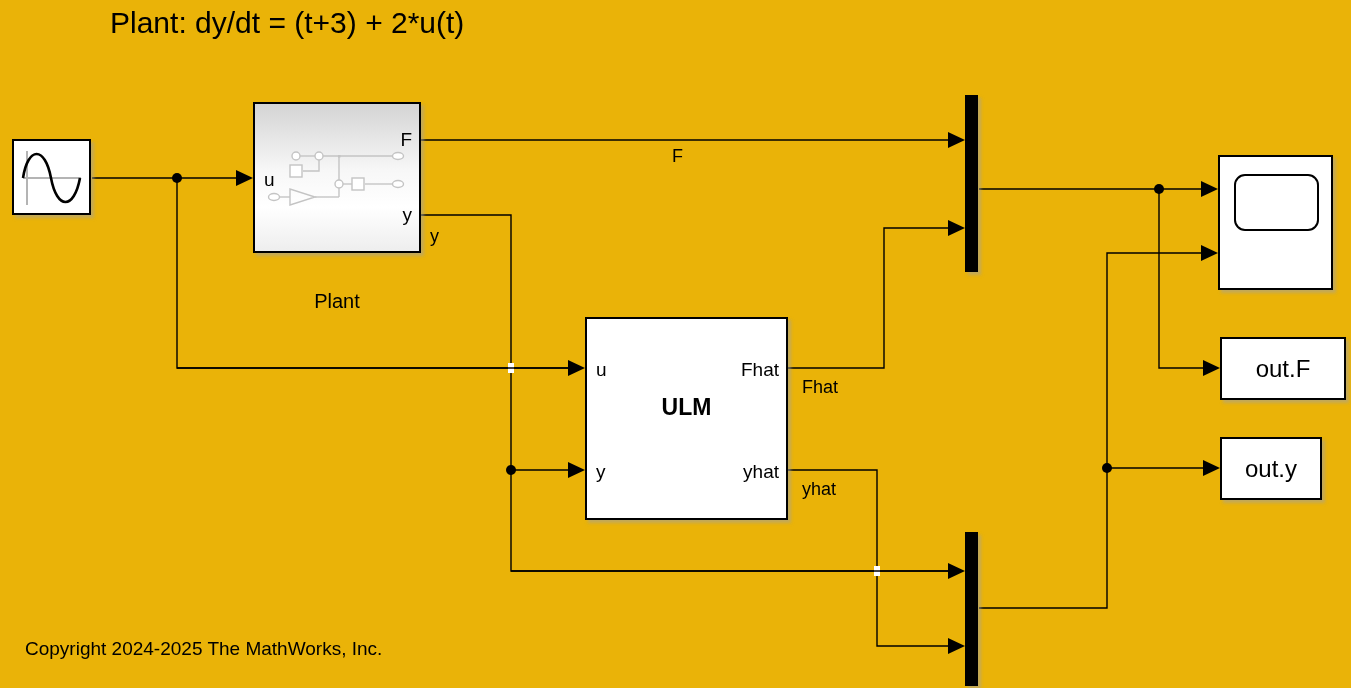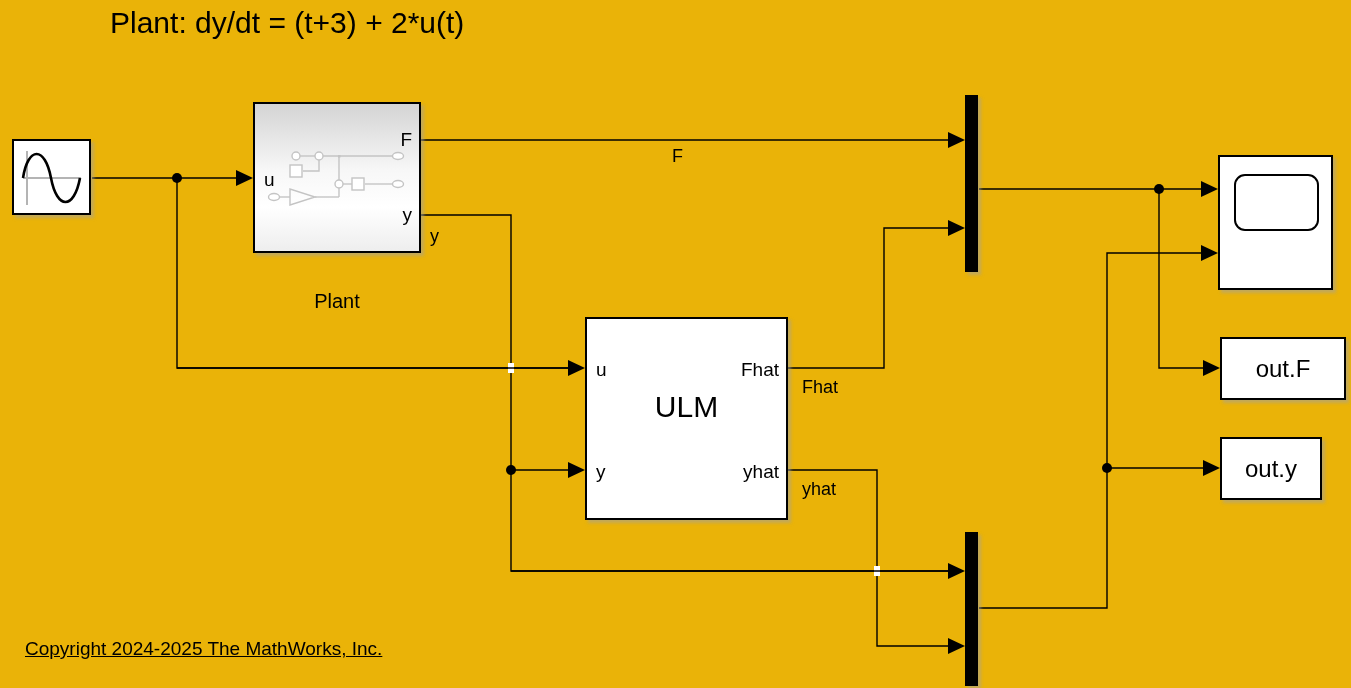--- a/index.html
+++ b/index.html
@@ -3,21 +3,21 @@
 <meta charset="utf-8">
 <title>Simulink Model</title>
 <style>
   html,body { margin:0; padding:0; background:#ffffff; }
   #canvas {
     position:relative; width:1351px; height:688px; background:#eab308;
     font-family:"Liberation Sans", sans-serif; color:#000; overflow:hidden;
   }
   .abs { position:absolute; }
   #title-annotation { left:110px; top:6px; font-size:30px; white-space:nowrap; }
-  #copyright-annotation { left:25px; top:638px; font-size:19px; white-space:nowrap;text-decoration:underline; }
+  #copyright-annotation { left:25px; top:638px; font-size:19px; white-space:nowrap; }
 
   .block {
     position:absolute; background:#ffffff; border:2px solid #000; box-sizing:border-box;
     box-shadow:3px 3px 3px rgba(160,160,160,0.55);
   }
   #sine-block  { left:12px;  top:139px; width:79px;  height:76px; }
   #plant-block { left:253px; top:102px; width:168px; height:151px;
                  background:linear-gradient(to bottom,#d4d4d4 0%,#f7f7f7 45%,#ffffff 70%,#eeeeee 100%); }
   #ulm-block   { left:585px; top:317px; width:203px; height:203px; }
   #scope-block { left:1218px; top:155px; width:115px; height:135px; }
@@ -31,21 +31,21 @@
 
   .port-label { position:absolute; font-size:19px; transform:translateY(-50%); white-space:nowrap; }
   .port-left  { left:9px; }
   .port-right { right:7px; text-align:right; }
 
   .block-name { position:absolute; font-size:20px; text-align:center; white-space:nowrap; }
   #plant-name { left:253px; top:264px; width:168px;margin-top:26px; }
 
   #ulm-center-label {
     position:absolute; left:585px; top:317px; width:203px; height:180px;
-    display:flex; align-items:center; justify-content:center; font-size:30px;
+    display:flex; align-items:center; justify-content:center; font-size:23px;font-weight:bold;
   }
 
   .out-label { position:absolute; inset:0; display:flex; align-items:center;
                justify-content:center; font-size:24px; }
 
   .signal-label { position:absolute; font-size:18px; white-space:nowrap; }
   #sig-f    { left:672px; top:146px; }
   #sig-y    { left:430px; top:226px; }
   #sig-fhat { left:802px; top:377px; }
   #sig-yhat { left:802px; top:479px; }

